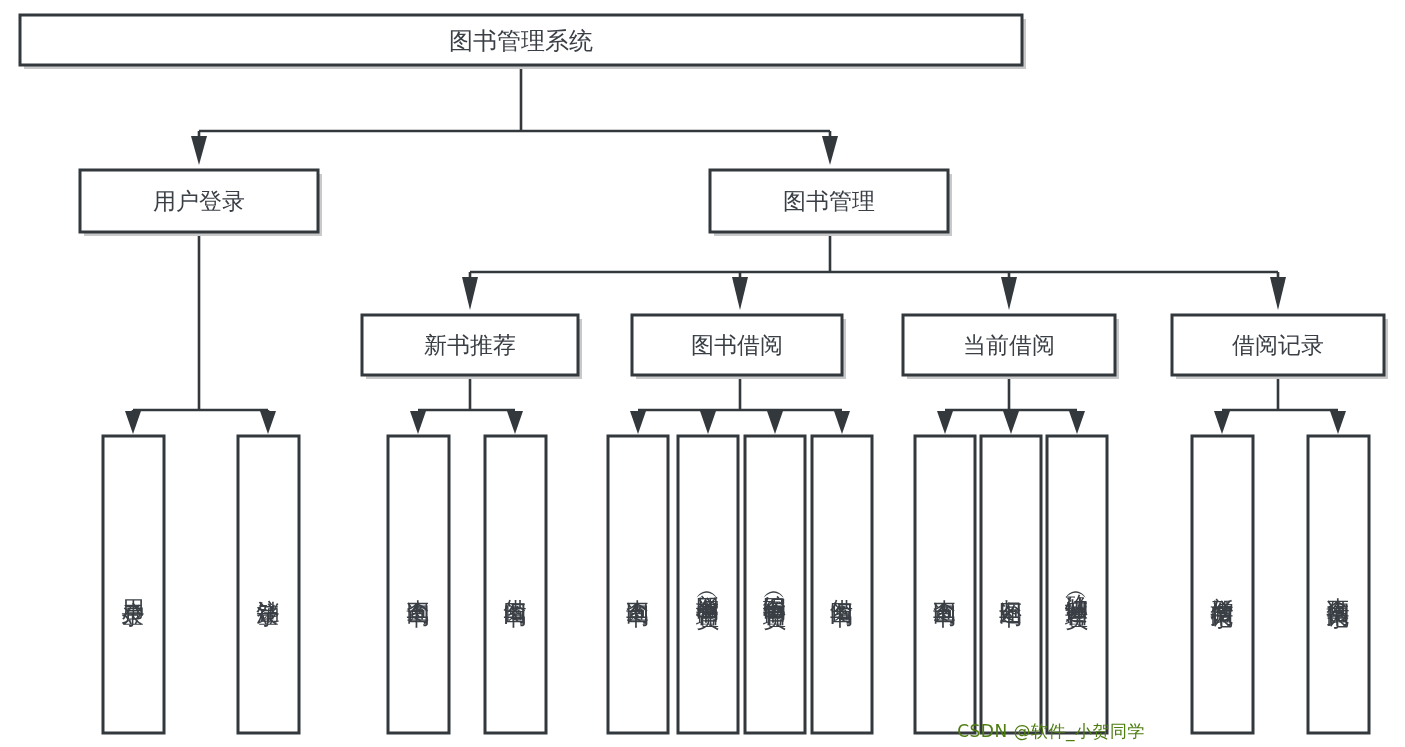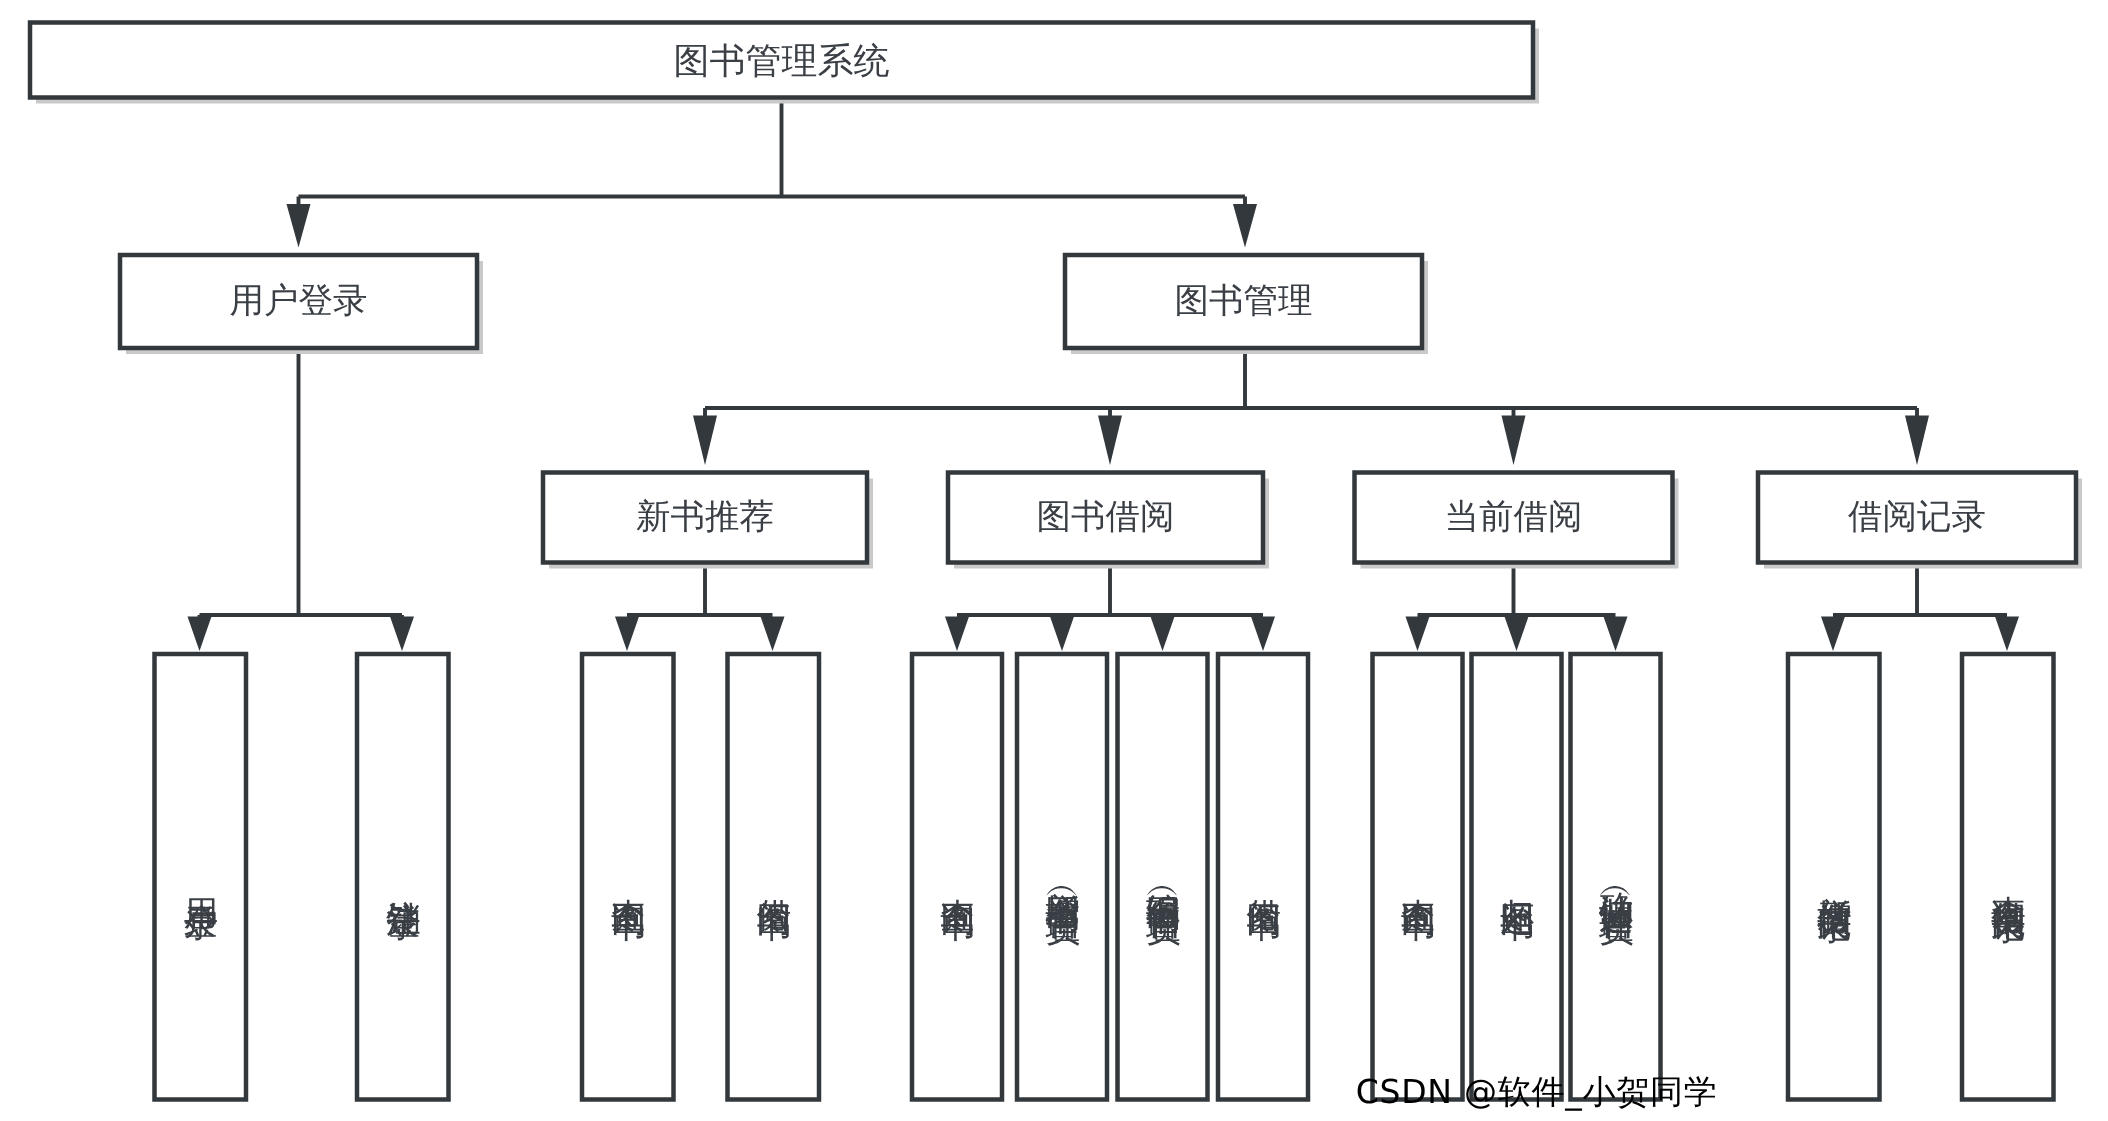--- a/index.html
+++ b/index.html
@@ -71,22 +71,22 @@
     align-items: center;
     justify-content: center;
     text-align: center;
     pointer-events: none;
   }
   .watermark {
     position: absolute;
     right: 8px;
     bottom: 4px;
     font-family: "DejaVu Sans", "Liberation Sans", sans-serif;
-    font-size: 22px;
-    color: #000000;
+    font-size: 17px;
+    color: #4d7c0f;
     letter-spacing: 0.5px;
     white-space: nowrap;
     margin-top: 34px;
   }
 </style>
 </head>
 <body>
 
 <div id="diagram-root">
 

